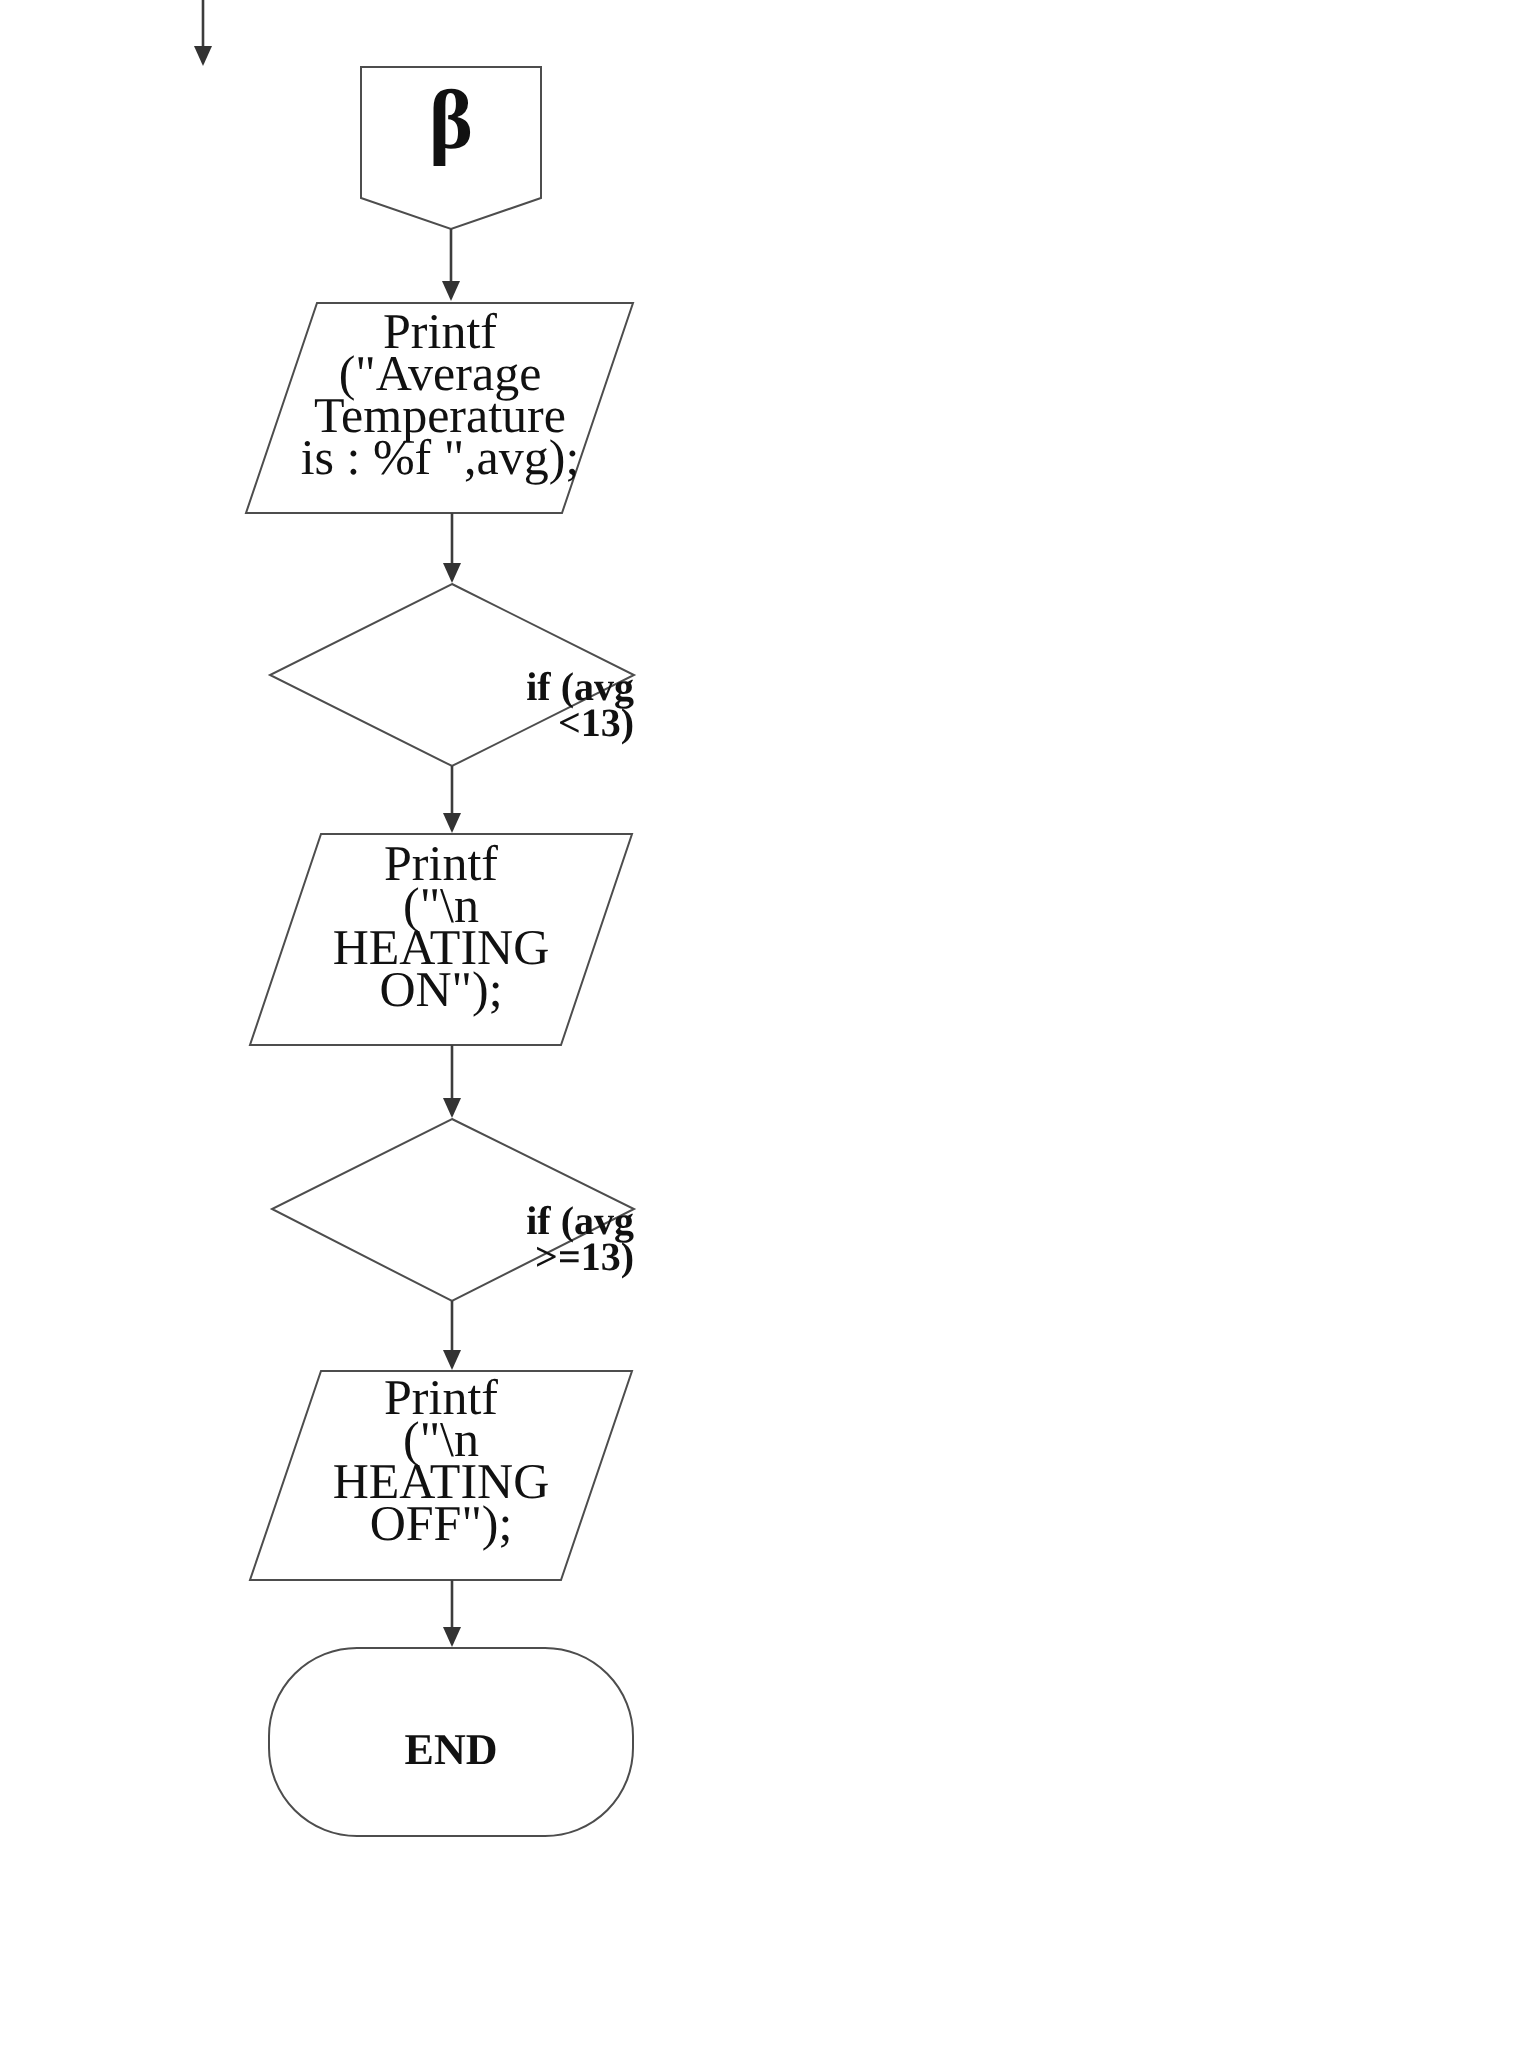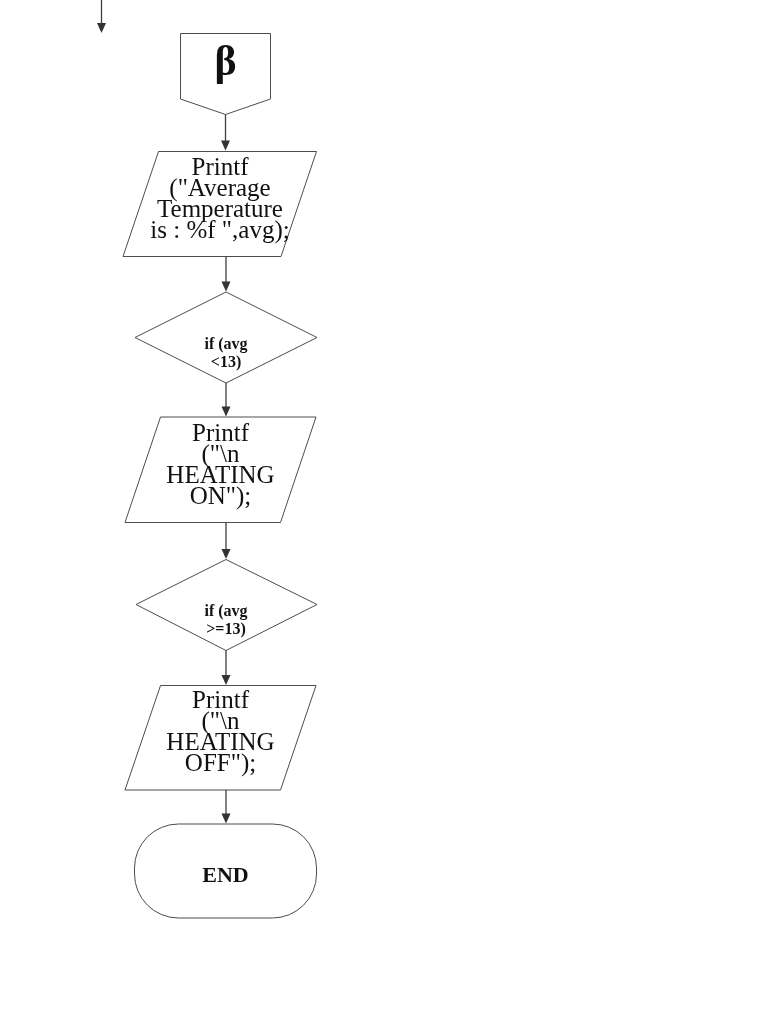--- a/index.html
+++ b/index.html
@@ -53,23 +53,24 @@
   }
   .para-label {
     font-size: 25px;
     line-height: 21px;
     font-weight: normal;
   }
   .para-label.p1 { left: 124px; top: 156px; width: 192px; }
   .para-label.p2 { left: 125px; top: 422px; width: 191px; }
   .para-label.p3 { left: 125px; top: 689px; width: 191px; }
   .decision-label {
-    font-size: 16px;
+    font-size: 20px;
     line-height: 18px;
     font-weight: bold;
+    text-align: right;
   }
   .decision-label.d1 { left: 135px; top: 335px; width: 182px; }
   .decision-label.d2 { left: 135px; top: 602px; width: 182px; }
   .end-label {
     left: 134px;
     top: 824px;
     width: 183px;
     height: 102px;
     display: flex;
     align-items: center;

